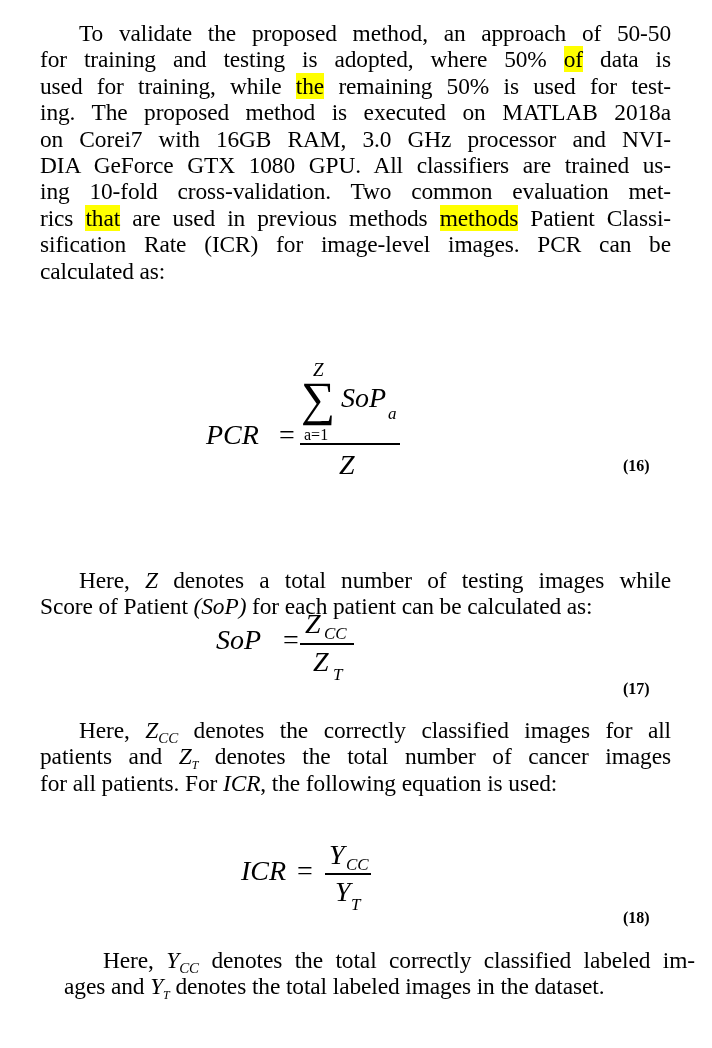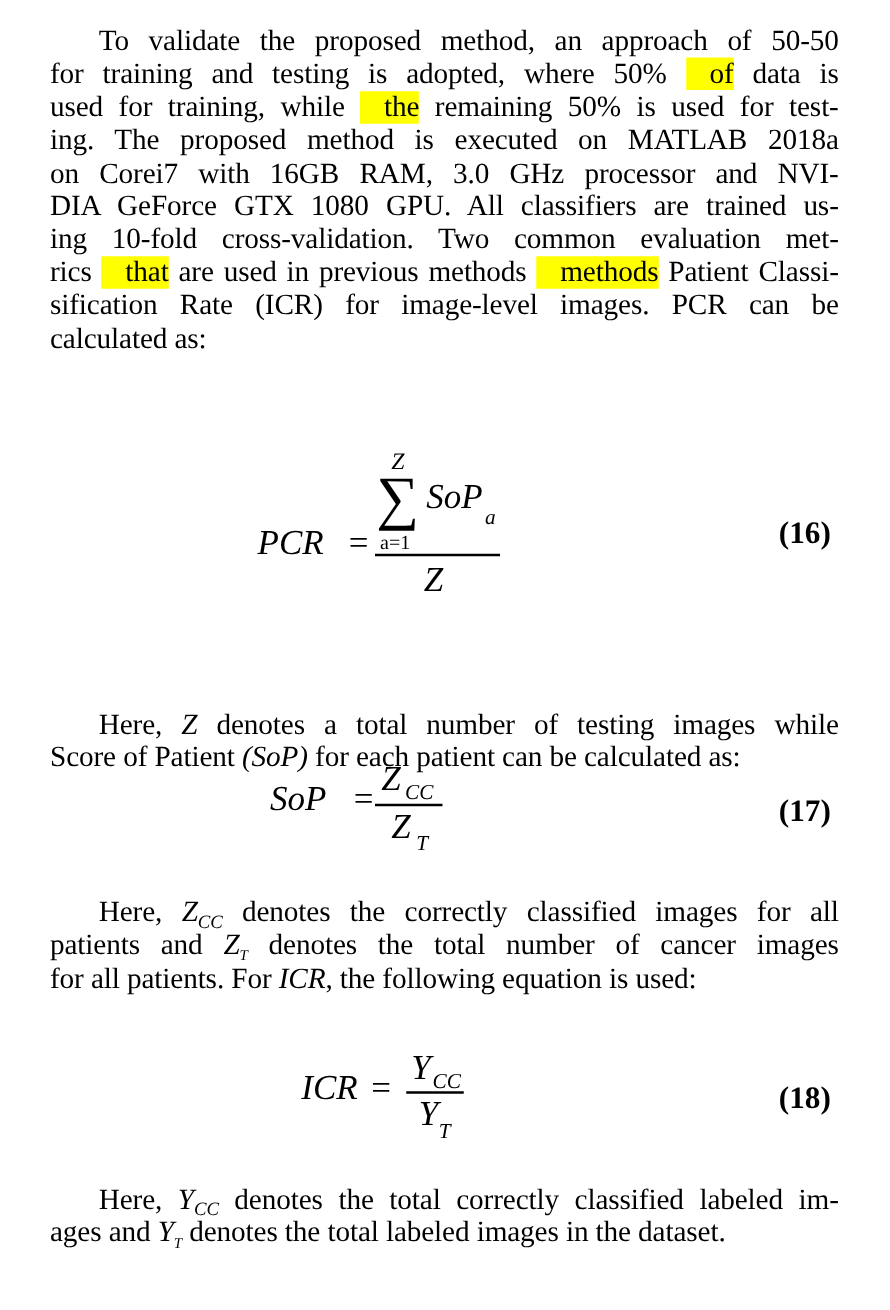--- a/index.html
+++ b/index.html
@@ -34,21 +34,20 @@
       display: block;
       text-align: justify;
       text-align-last: justify;
       white-space: nowrap;
     }
     .line.last {
       text-align-last: left;
     }
     .hl {
       background: #ffff00;
-      padding-left: 19px;
     }
     .it { font-style: italic; }
     sub.s {
       font-size: 15px;
       font-style: italic;
       vertical-align: -5px;
       line-height: 0;
     }
     
     .eq {
@@ -56,22 +55,23 @@
       font-family: "Liberation Serif", "DejaVu Serif", serif;
       font-style: italic;
       font-size: 28px;
       line-height: 1;
       white-space: nowrap;
     }
     .eqnum {
       position: absolute;
       font-family: "Liberation Serif", "DejaVu Serif", serif;
       font-weight: bold;
-      font-size: 25px;
+      font-size: 16px;
       line-height: 1;
+      margin-top: 44px;
     }
     .frac-line {
       position: absolute;
       height: 1.6px;
       background: #000;
     }
     .up { font-style: normal; }
     .sm { font-size: 19px; }
     .subsm { font-size: 19px; font-style: italic; }
   </style>
@@ -130,16 +130,16 @@
   <span class="eq" style="left:241px; top:857px;">ICR</span>
   <span class="eq up" style="left:297px; top:857px;">=</span>
   <span class="eq" style="left:329px; top:841px;">Y</span>
   <span class="eq subsm" style="left:346px; top:856px; font-size:17px;">CC</span>
   <div class="frac-line" style="left:325px; top:873px; width:46px;"></div>
   <span class="eq" style="left:335px; top:878px;">Y</span>
   <span class="eq subsm" style="left:351px; top:896px; font-size:17px;">T</span>
   <span class="eqnum" style="left:623px; top:866px;">(18)</span>
 </div>
 
-<div class="para" style="top:947px;">
+<div class="para" style="top:947px;margin-left:24px;">
   <span class="line"><span class="indent"></span><span>Here, </span><span class="it">Y</span><sub class="s">CC</sub><span> denotes the total correctly classified labeled im-</span></span>
   <span class="line last"><span>ages and </span><span class="it">Y</span><sub class="s" style="font-size:12px;">T</sub><span> denotes the total labeled images in the dataset.</span></span>
 </div>
 
 </body></html>

